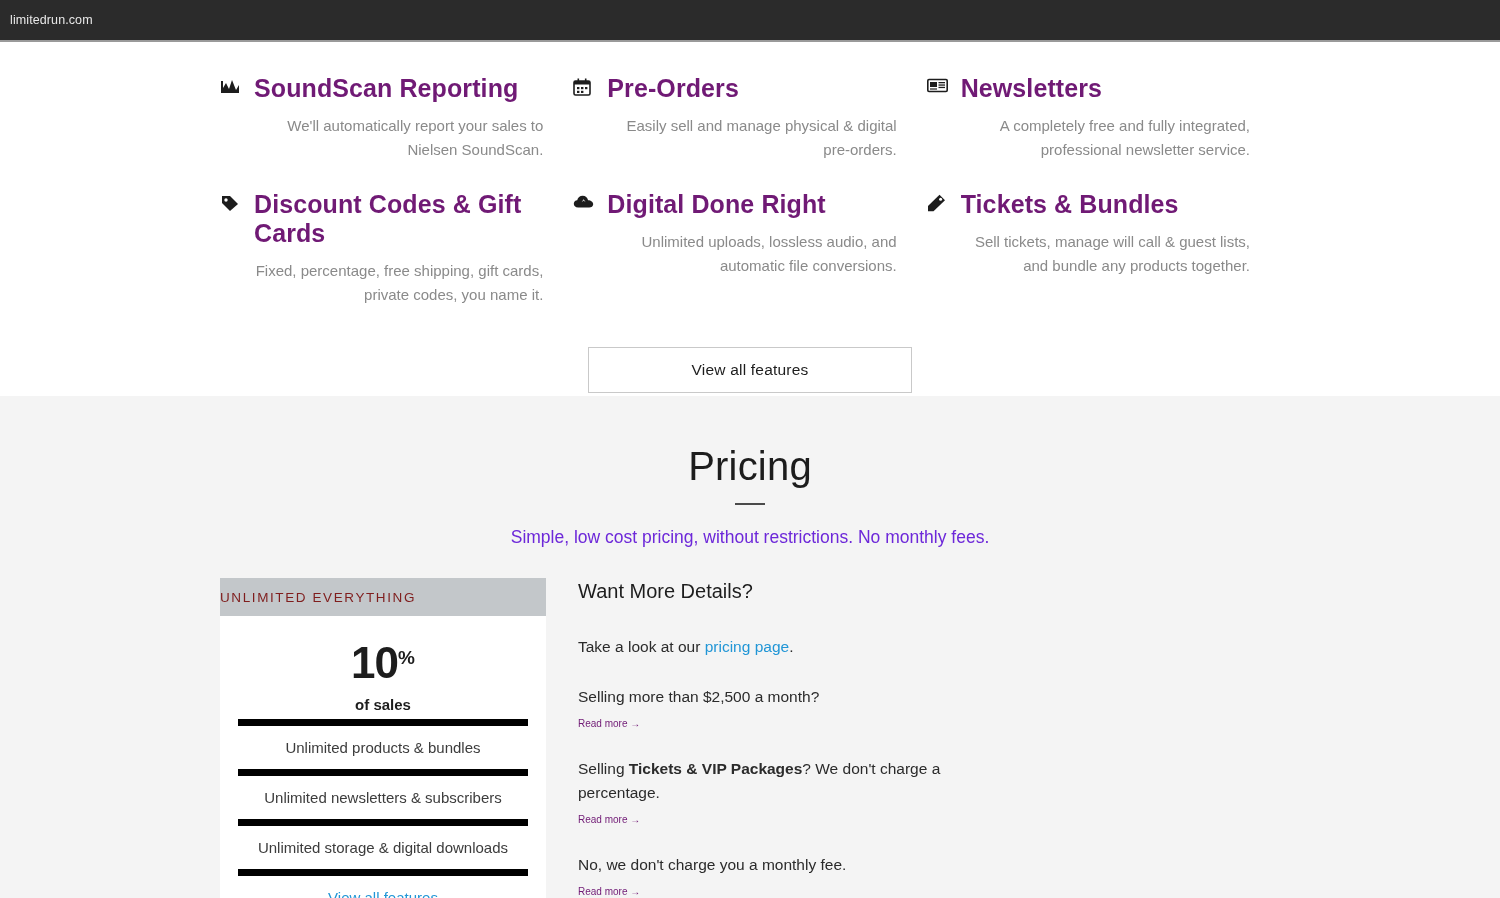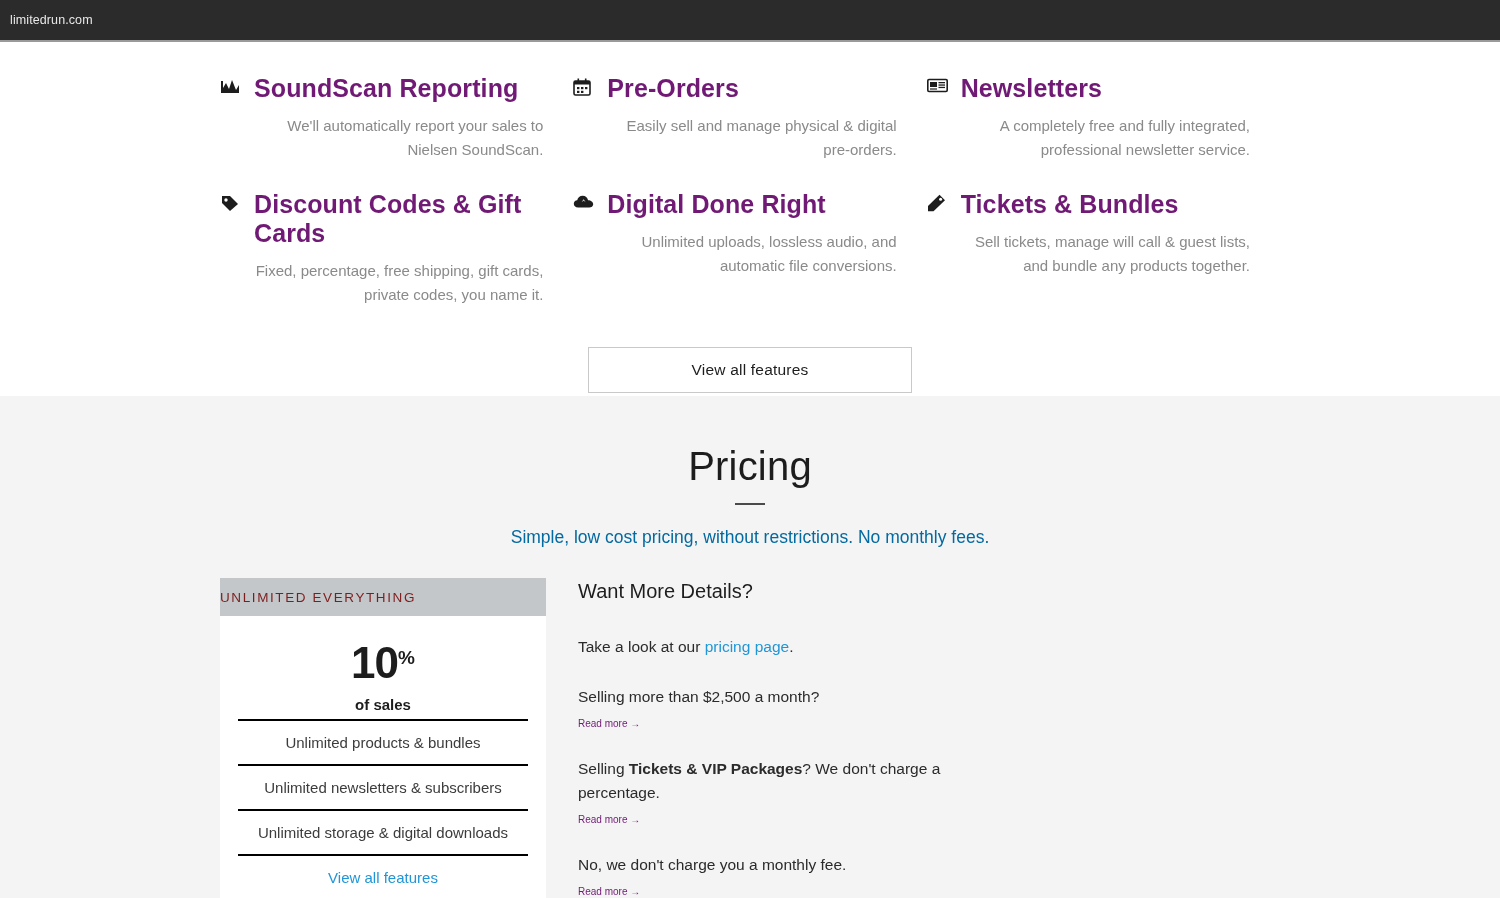--- a/index.html
+++ b/index.html
@@ -112,21 +112,21 @@
   .rule {
     width: 30px;
     height: 2px;
     background: #4a4a4a;
     margin: 14px auto 0 auto;
   }
   .sub {
     margin: 22px 0 0 0;
     text-align: center;
     font-size: 17.5px;
-    color: #0369a1;
+    color: #6d28d9;
     font-weight: 400;
   }
 
   .cols {
     width: 1060px;
     margin: 30px auto 0 auto;
     display: flex;
     align-items: flex-start;
   }
   .card {
@@ -158,21 +158,21 @@
     vertical-align: 14px;
   }
   .price .ofsales {
     margin-top: 8px;
     font-size: 15px;
     font-weight: 700;
     color: #1d1d1d;
   }
   .card-list { padding: 0 18px; }
   .card-list div {
-    border-top: 2px solid #000000;
+    border-top: 7px solid #000000;
     text-align: center;
     font-size: 15px;
     color: #3c3c3c;
     padding: 13px 0 13px 0;
   }
   .card-link {
     border-top: 1px solid #e6e6e6;
     text-align: center;
     padding: 13px 0 14px 0;
   }

